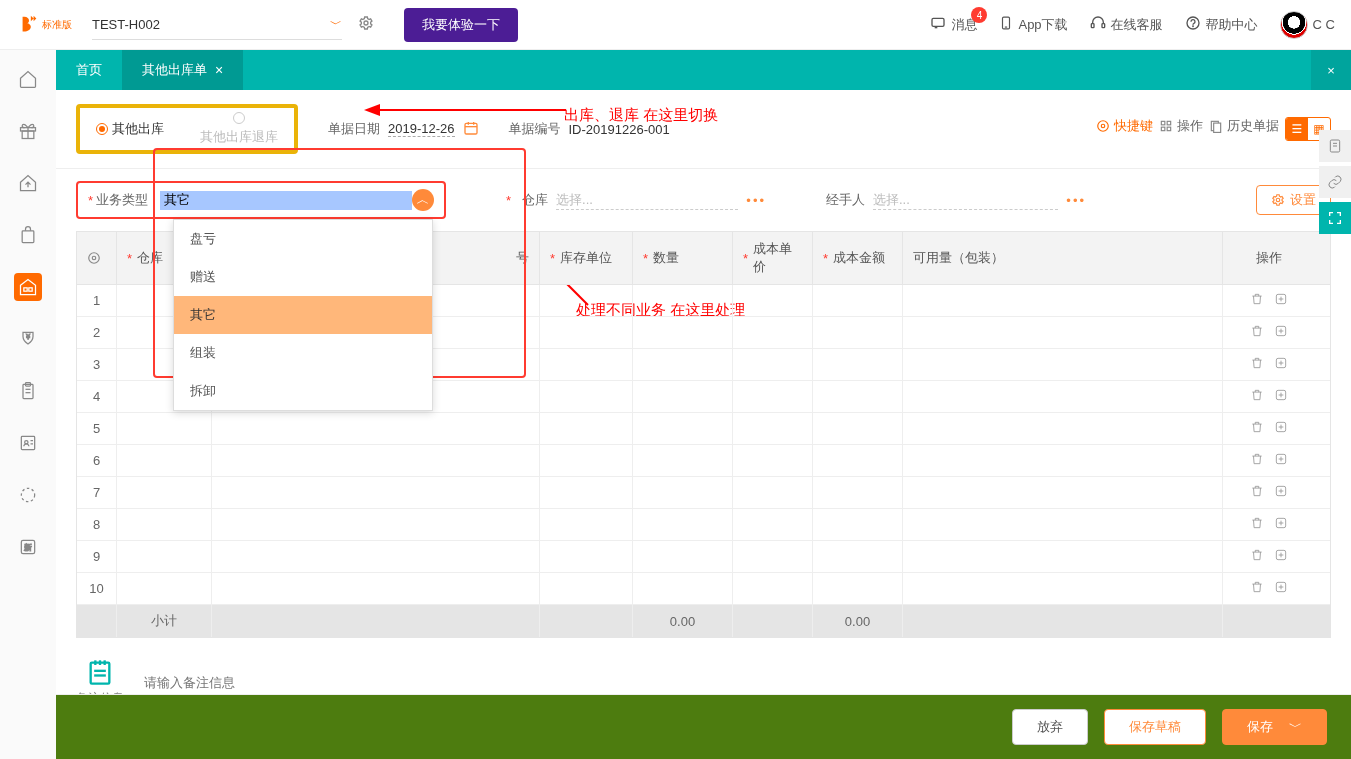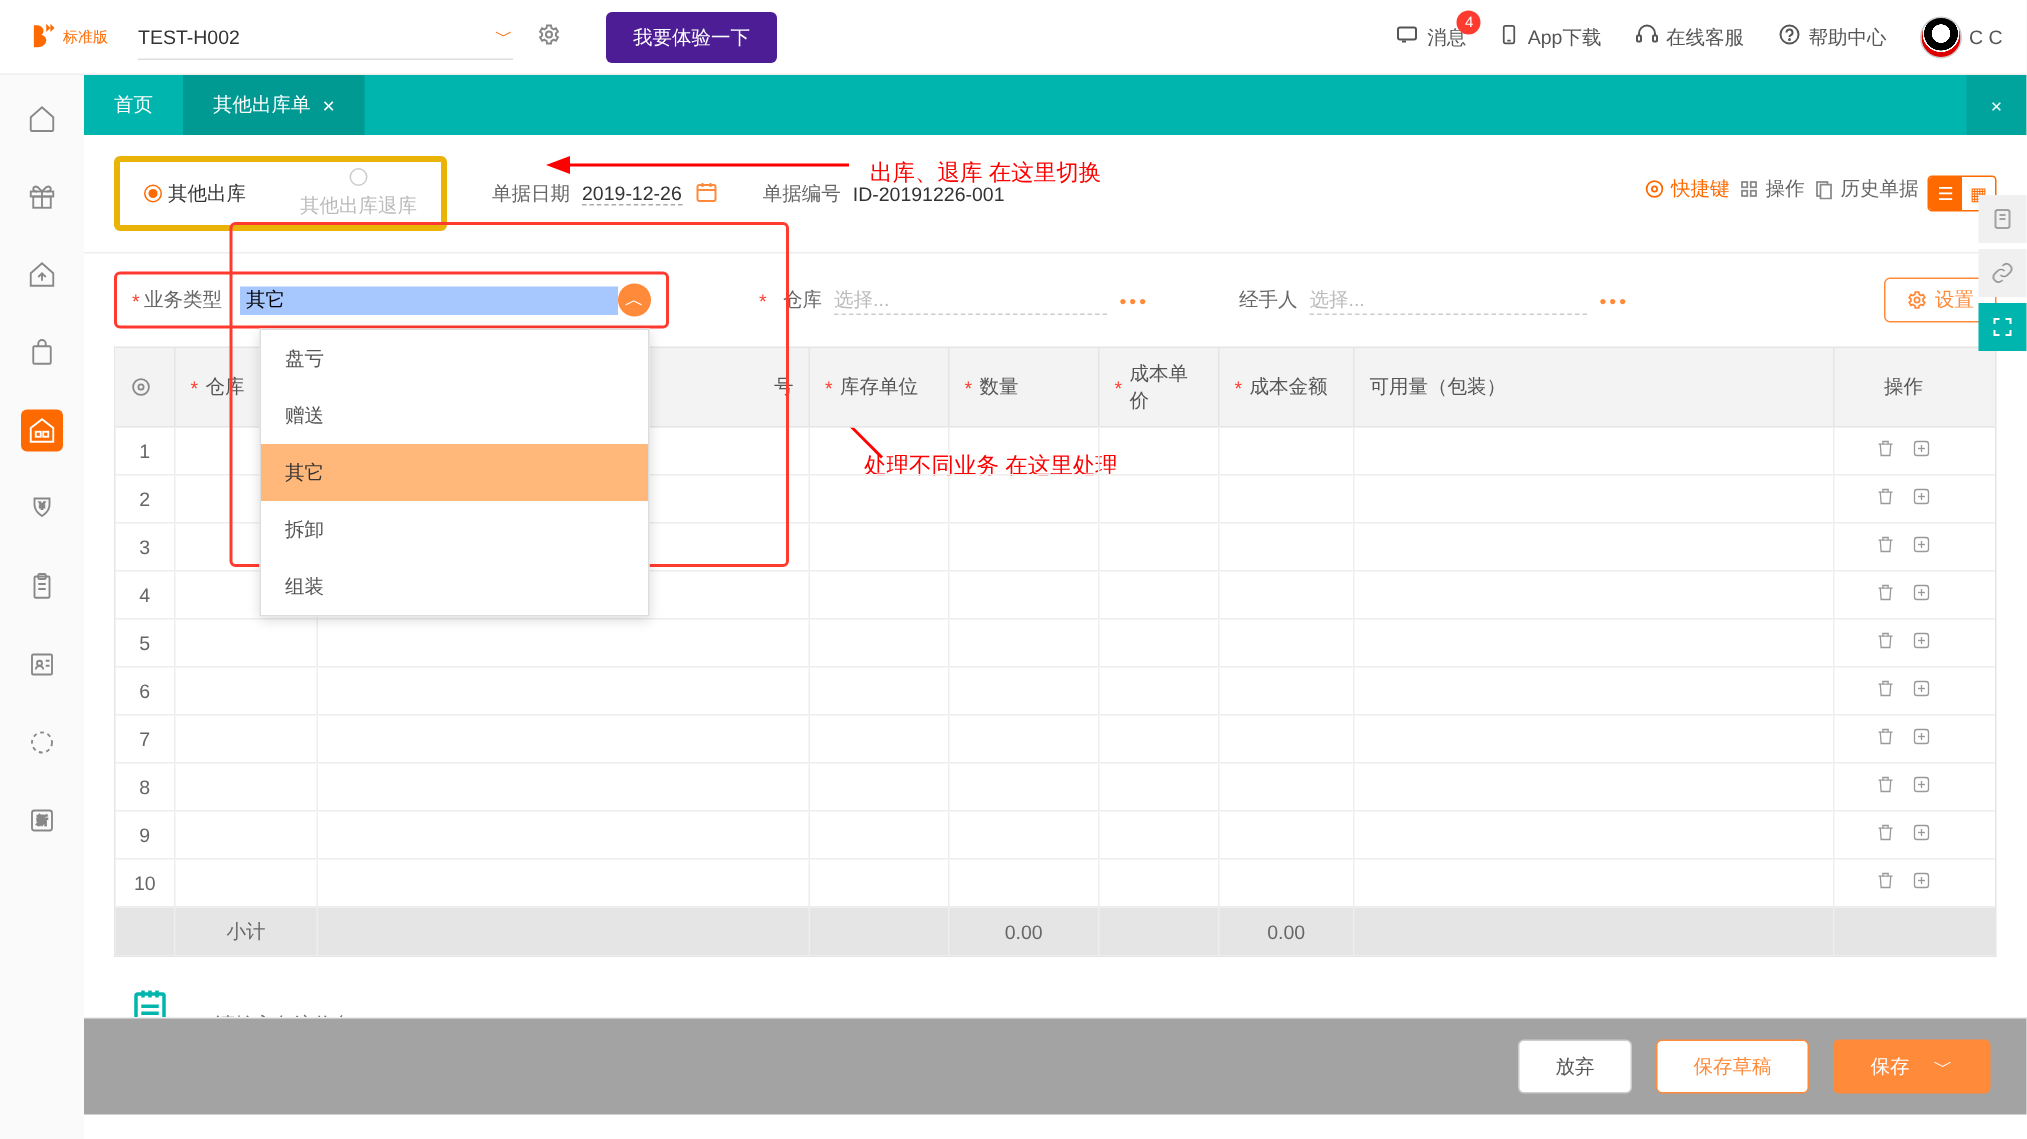--- a/index.html
+++ b/index.html
@@ -48,21 +48,21 @@
 .date-val { border-bottom:1px dashed #aaa; }
 .cal-icon { color:#ff8a3a; }
 .top-actions { margin-left:auto; display:flex; align-items:flex-start; gap:6px; color:#666; }
 .top-actions .act { display:flex; align-items:center; gap:4px; cursor:pointer; }
 .orange { color:#ff6a00; }
 .view-toggle { display:flex; border:1px solid #ff6a00; border-radius:3px; overflow:hidden; }
 .vt { width:22px; height:22px; display:flex; align-items:center; justify-content:center; font-size:12px; cursor:pointer; color:#ff6a00; }
 .vt.on { background:#ff6a00; color:#fff; }
 
 
-.anno1 { position:absolute; left:524px; top:16px; color:#ff0000; font-size:15px; pointer-events:none; }
+.anno1 { position:absolute; left:508px; top:16px; color:#ff0000; font-size:15px; pointer-events:none; }
 .anno2 { position:absolute; left:520px; top:211px; color:#ff0000; font-size:15px; pointer-events:none; }
 
 
 .form-row2 { display:flex; align-items:center; padding:12px 20px; gap:60px; }
 .field-box { border:2px solid #ff3b30; border-radius:4px; padding:6px 10px; width:370px; display:flex; align-items:center; position:relative; }
 .req { color:#ff3b30; margin-right:3px; }
 .fb-label { color:#666; margin-right:12px; }
 .fb-input { flex:1; border:none; outline:none; background:#a7c7ff; color:#000; font-size:13px; padding:2px 4px; }
 .fb-caret { width:22px; height:22px; border-radius:50%; background:#ff8a3a; color:#fff; display:flex; align-items:center; justify-content:center; cursor:pointer; }
 .dropdown { position:absolute; left:95px; top:36px; background:#fff; border:1px solid #ddd; box-shadow:0 2px 8px rgba(0,0,0,0.15); width:260px; z-index:20; }
@@ -93,21 +93,21 @@
 
 .big-red-box { position:absolute; left:97px; top:58px; width:373px; height:230px; border:2px solid #ff3b30; border-radius:4px; pointer-events:none; z-index:5; }
 
 
 .remarks { margin:20px; display:flex; align-items:center; gap:20px; }
 .rm-icon { display:flex; flex-direction:column; align-items:center; color:#00b5ad; gap:4px; }
 .rm-icon .lbl { color:#888; font-size:12px; }
 .rm-input { flex:1; border:none; border-bottom:0; outline:none; color:#999; font-size:13px; padding:10px 0; }
 
 
-.footer { position:absolute; bottom:16px; left:0; right:0; background:#a3a3a3; padding:14px 24px; display:flex; justify-content:flex-end; gap:16px; border-top:1px solid #eee; }
+.footer { position:absolute; bottom:0; left:0; right:0; background:#4d7c0f; padding:14px 24px; display:flex; justify-content:flex-end; gap:16px; border-top:1px solid #eee; }
 .btn { padding:8px 24px; border-radius:4px; cursor:pointer; border:1px solid #ccc; background:#fff; color:#555; }
 .btn.outline-o { border-color:#ff8a3a; color:#ff8a3a; }
 .btn.solid-o { background:#ff8a3a; border-color:#ff8a3a; color:#fff; display:flex; align-items:center; gap:16px; }
 
 
 .right-rail { position:fixed; right:0; top:130px; display:flex; flex-direction:column; gap:4px; }
 .rr { width:32px; height:32px; background:#f0f0f0; display:flex; align-items:center; justify-content:center; color:#888; cursor:pointer; }
 .rr.teal { background:#00b5ad; color:#fff; }
 </style>
 </head>
@@ -344,22 +344,22 @@
       <div class="form-row2">
         <div class="field-box">
           <span class="req">*</span>
           <span class="fb-label">业务类型</span>
           <input class="fb-input" value="其它" style="">
           <span class="fb-caret">︿</span>
           <div class="dropdown">
             <div class="dd-item">盘亏</div>
             <div class="dd-item">赠送</div>
             <div class="dd-item hl">其它</div>
+            <div class="dd-item">组装</div>
             <div class="dd-item">拆卸</div>
-            <div class="dd-item">组装</div>
           </div>
         </div>
         <div class="plain-field">
           <span class="req">*</span>
           <span>仓库</span>
           <span class="sel">选择...</span>
           <span class="dots">•••</span>
         </div>
         <div class="plain-field">
           <span>经手人</span>

